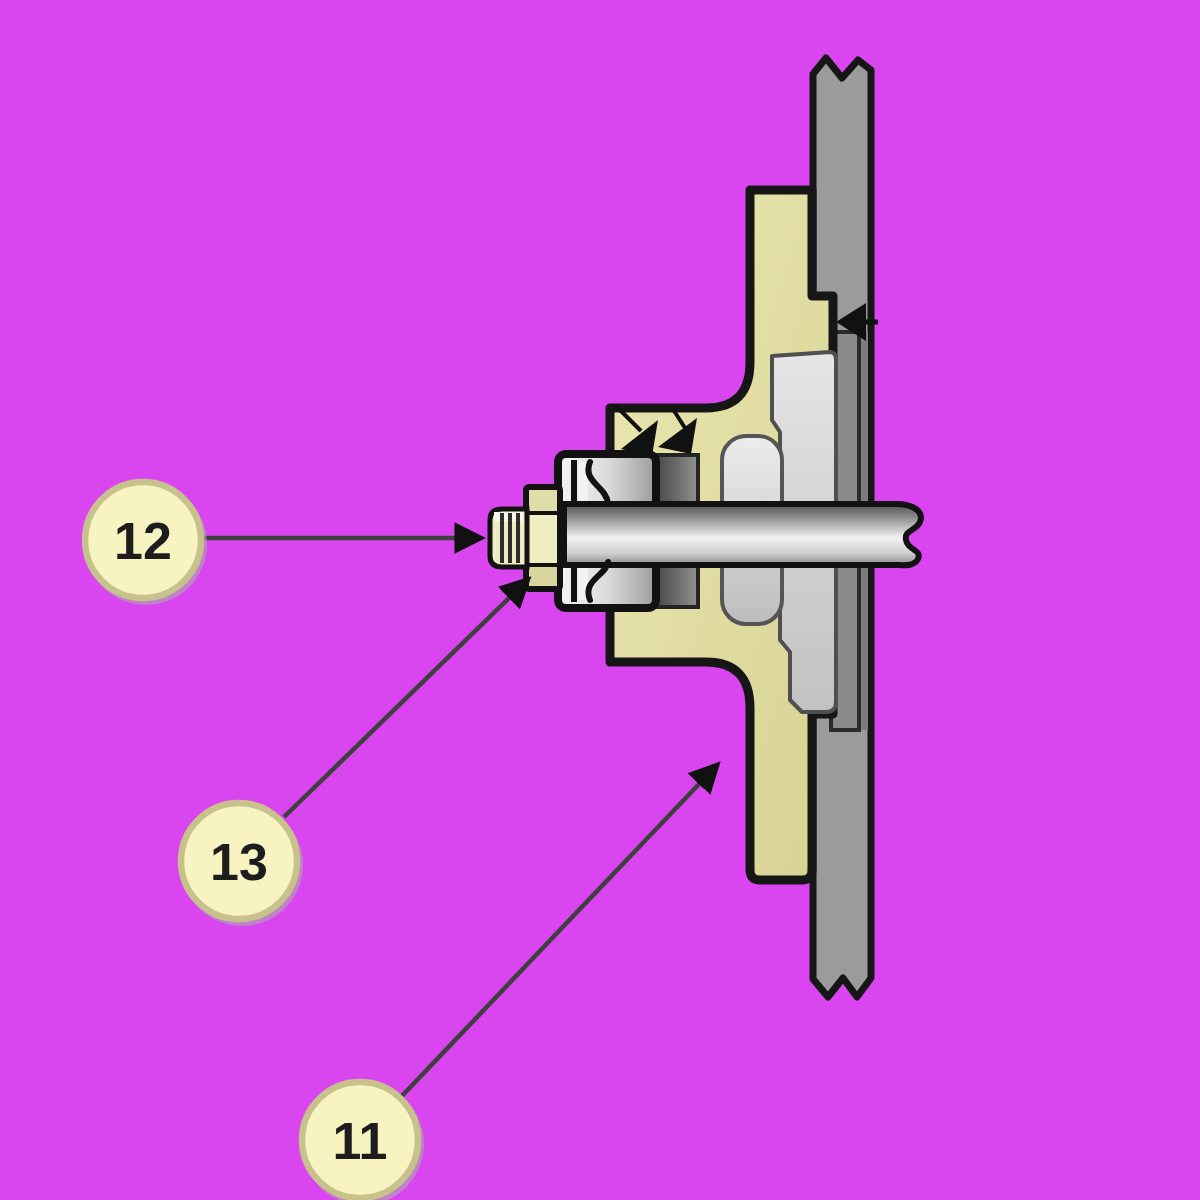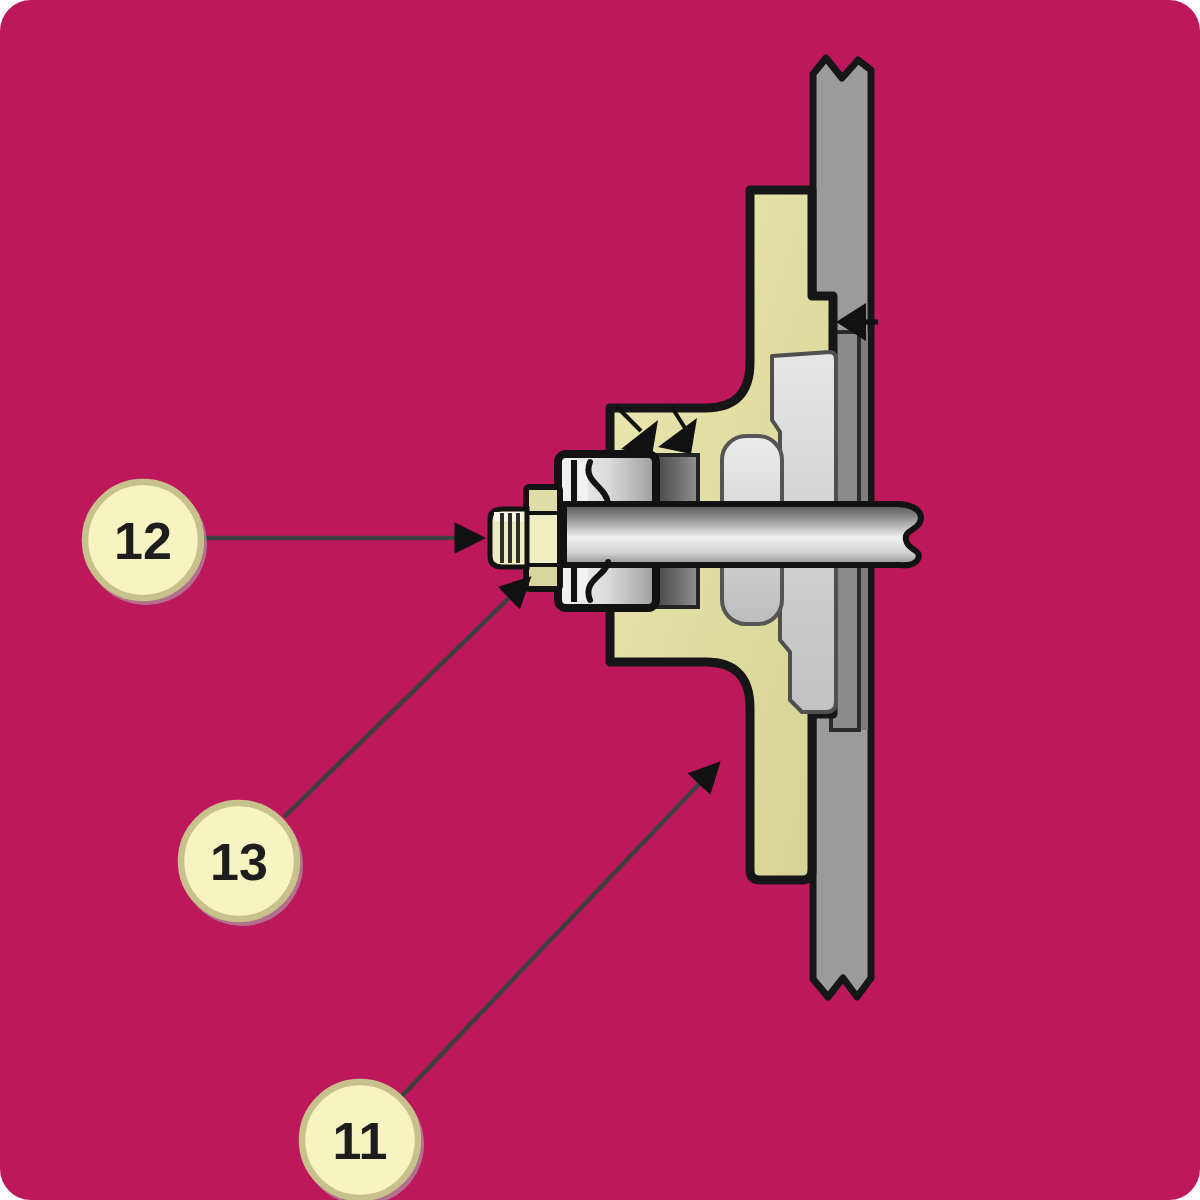--- a/index.html
+++ b/index.html
@@ -1,17 +1,17 @@
 <!DOCTYPE html>
 <html><head>
 <meta charset="utf-8">
 <style>
   html,body{margin:0;padding:0;background:#ffffff;}
-  #stage{position:relative;width:1200px;height:1200px;background:#be185d;overflow:hidden;
-         font-family:"Liberation Sans", sans-serif;border-radius:31px;}
+  #stage{position:relative;width:1200px;height:1200px;background:#d946ef;overflow:hidden;
+         font-family:"Liberation Sans", sans-serif;}
   svg{display:block;}
   text.callout-num{font-family:"Liberation Sans", sans-serif;font-weight:700;font-size:52px;
                    fill:#1d1d1d;text-anchor:middle;}
 </style>
 </head>
 <body>
 
 <div id="stage">
 <svg width="1200" height="1200" viewBox="0 0 1200 1200">
   <defs>

